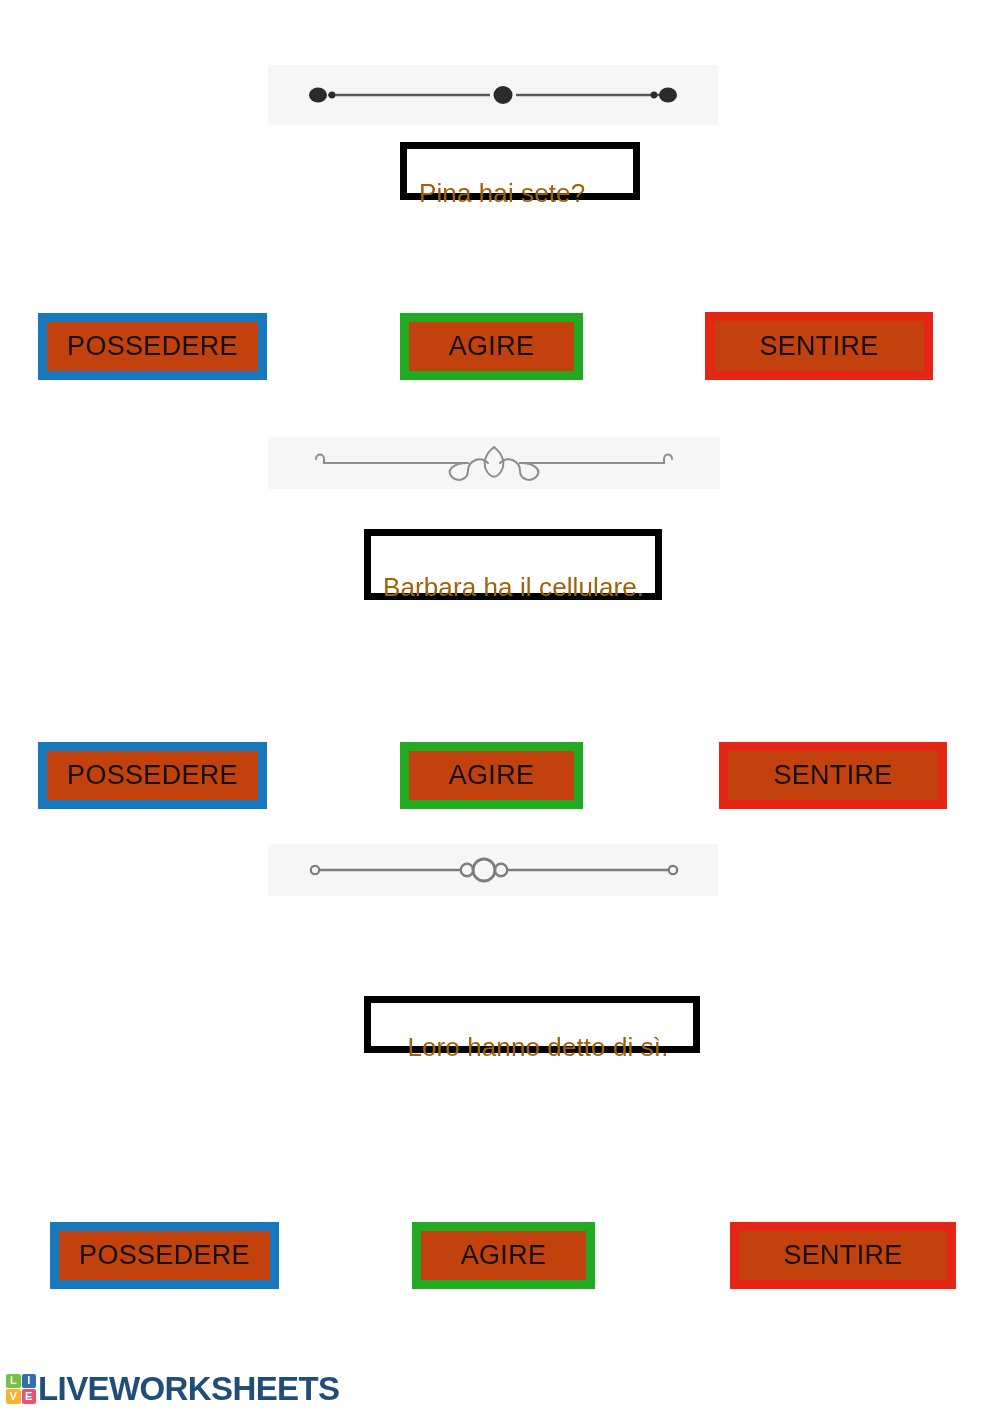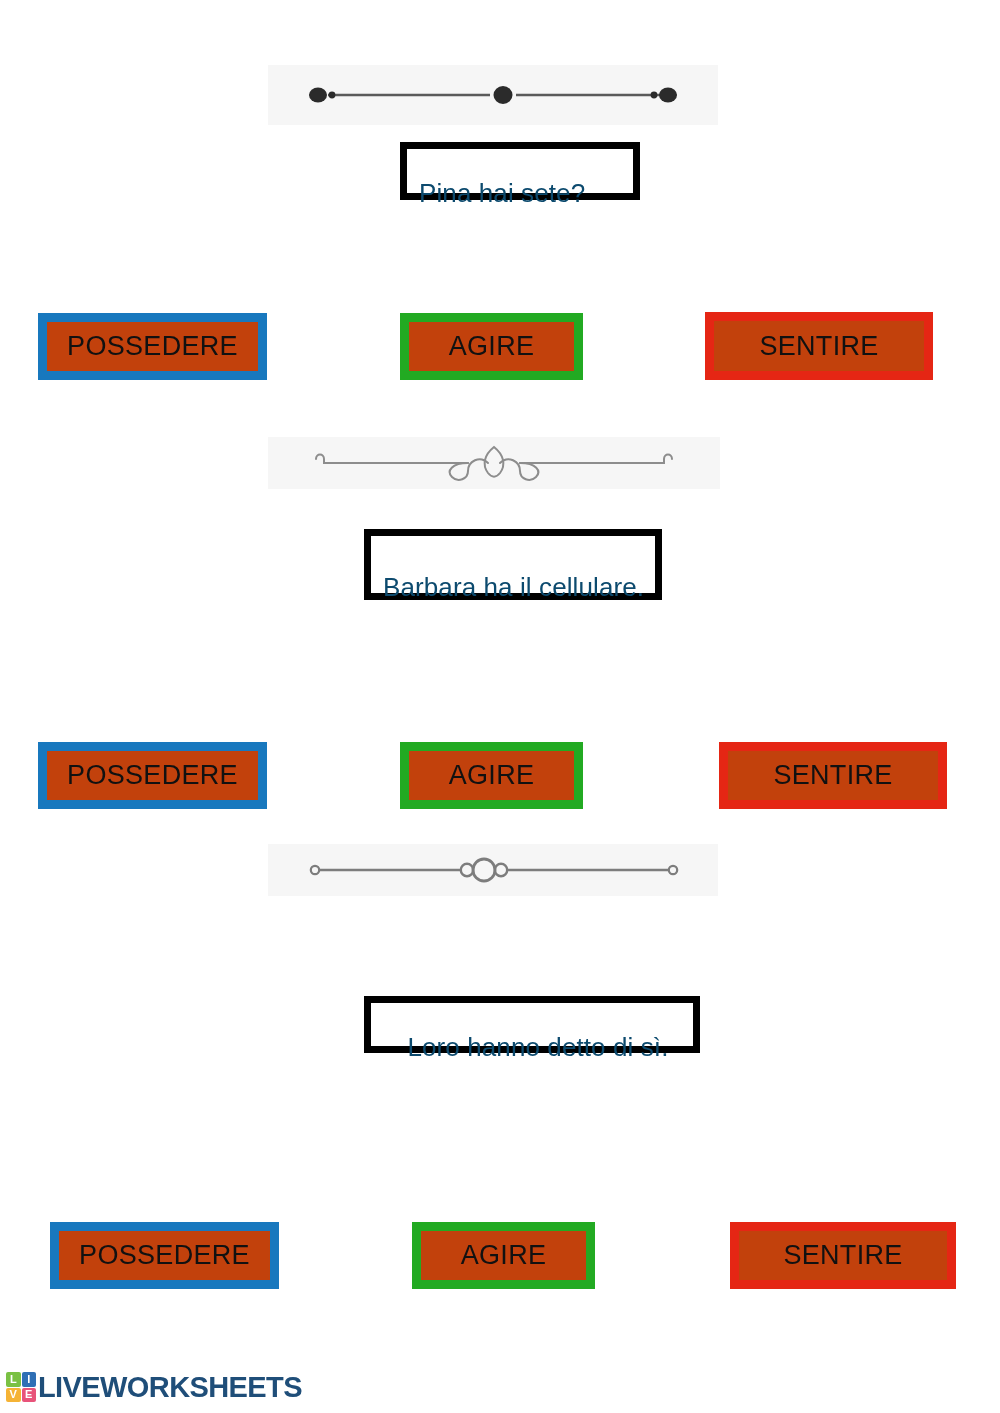--- a/index.html
+++ b/index.html
@@ -33,21 +33,21 @@
     position: absolute;
     background: #ffffff;
     border: 7px solid #000000;
     box-sizing: border-box;
     display: flex;
     align-items: center;
     padding-left: 12px;
   }
   .sentence-box .sentence-text {
     font-size: 26px;
-    color: #0c4a6e;
+    color: #a16207;
     line-height: 1;
     letter-spacing: 0.1px;
     white-space: nowrap;
     margin-top: 44px;
   }
 
   
   .option-box {
     position: absolute;
     background: #c2410c;
@@ -90,21 +90,21 @@
     font-weight: bold;
     color: #ffffff;
     border-radius: 2px;
     line-height: 1;
   }
   .logo-tile.t-l { background: #7ac143; }
   .logo-tile.t-i { background: #2f6fb5; }
   .logo-tile.t-v { background: #f5b335; }
   .logo-tile.t-e { background: #e8537a; }
   .logo-word {
-    font-size: 29px;
+    font-size: 33px;
     font-weight: bold;
     color: #1f4e79;
     letter-spacing: -0.6px;
     line-height: 1;
   }
 </style>
 </head>
 <body>
 
 <div class="page">

